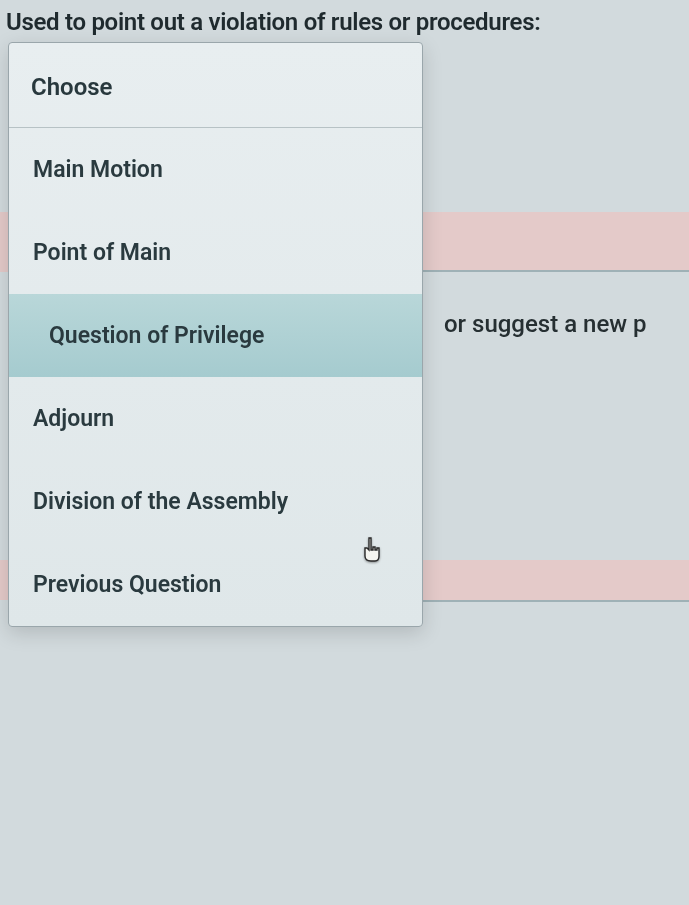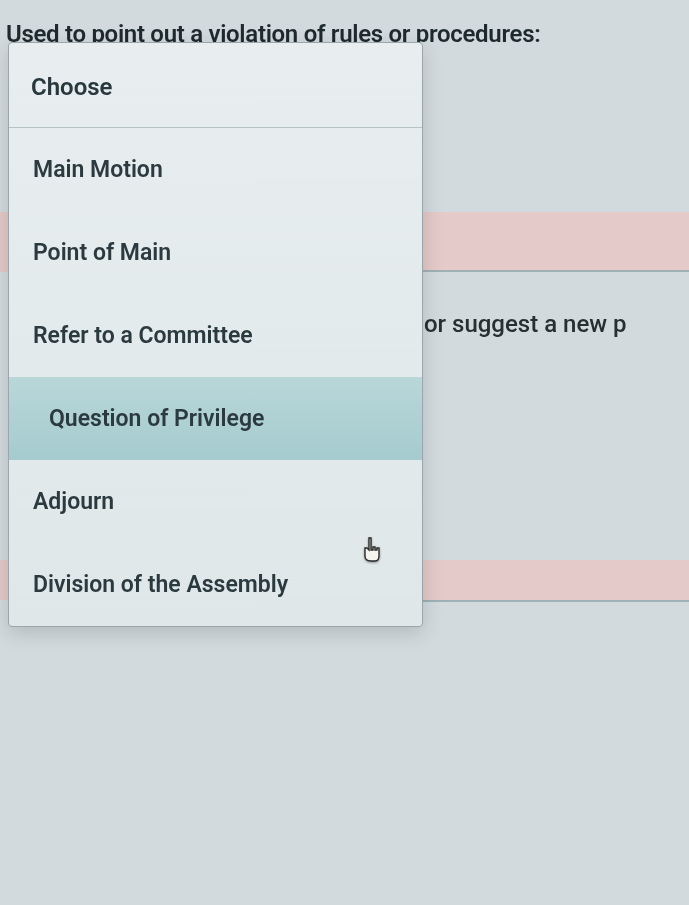--- a/index.html
+++ b/index.html
@@ -15,41 +15,41 @@
       background: linear-gradient(135deg, #d5dde0 0%, #cdd6d9 100%);
       position: relative;
     }
     .page-bg {
       position: absolute;
       inset: 0;
       background: #d2dadd;
     }
     .question-text {
       position: absolute;
-      top: 20px;
+      top: 8px;
       left: 6px;
       font-size: 24px;
       font-weight: 600;
       color: #1f2a2e;
       letter-spacing: -0.3px;
     }
     .bg-row {
       position: absolute;
       left: 0;
       right: 0;
       height: 60px;
       background: #e9c6c4;
       opacity: 0.8;
     }
     .bg-row-1 { top: 212px; }
     .bg-row-2 { top: 560px; height: 40px; }
     .other-question {
       position: absolute;
       top: 310px;
-      left: 424px;
+      left: 444px;
       font-size: 24px;
       font-weight: 500;
       color: #262f32;
       white-space: nowrap;
     }
     .dropdown {
       position: absolute;
       top: 42px;
       left: 8px;
       width: 415px;
@@ -117,24 +117,24 @@
 
 <div class="question-text">Used to point out a violation of rules or procedures:</div>
 
 <div class="other-question">or suggest a new p</div>
 
 <div class="dropdown">
   <div class="dropdown-header">Choose</div>
   <div class="dropdown-options" id="options-container">
       <div class="dropdown-option">Main Motion</div>
       <div class="dropdown-option">Point of Main</div>
-      <div class="dropdown-option">Refer to a Committee</div>
       <div class="dropdown-option hovered">Question of Privilege</div>
       <div class="dropdown-option">Adjourn</div>
       <div class="dropdown-option">Division of the Assembly</div>
+      <div class="dropdown-option">Previous Question</div>
     </div>
 </div>
 
 <div class="cursor-icon">
   <svg viewBox="0 0 24 28">
     <path d="M9 2 L9 14 L7 12 L5 12 L5 20 C5 23 7 25 11 25 L15 25 C18 25 19 23 19 20 L19 12 L17 12 L17 14 L15 14 L15 11 L13 11 L13 14 L11 14 L11 2 Z" fill="#f5f5f0" stroke="#2a2a2a" stroke-width="1.4"></path>
   </svg>
 </div>
 
 </body></html>

